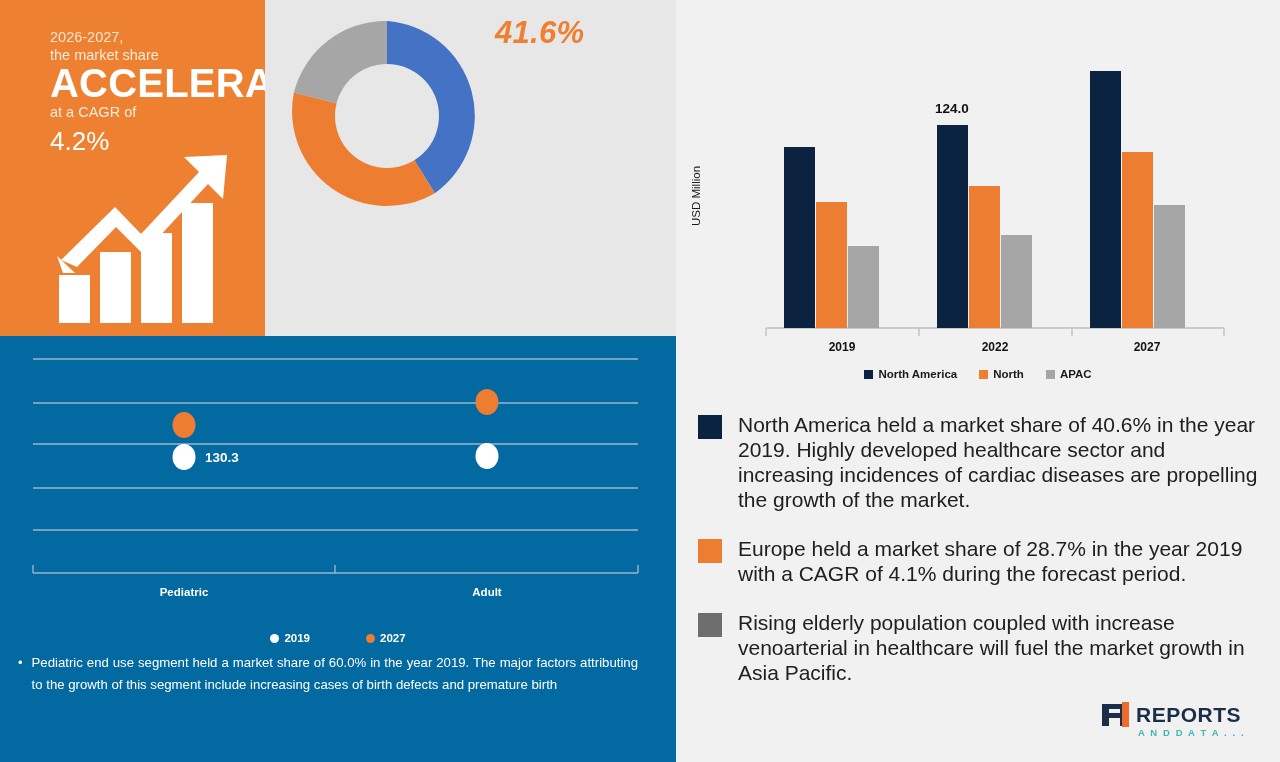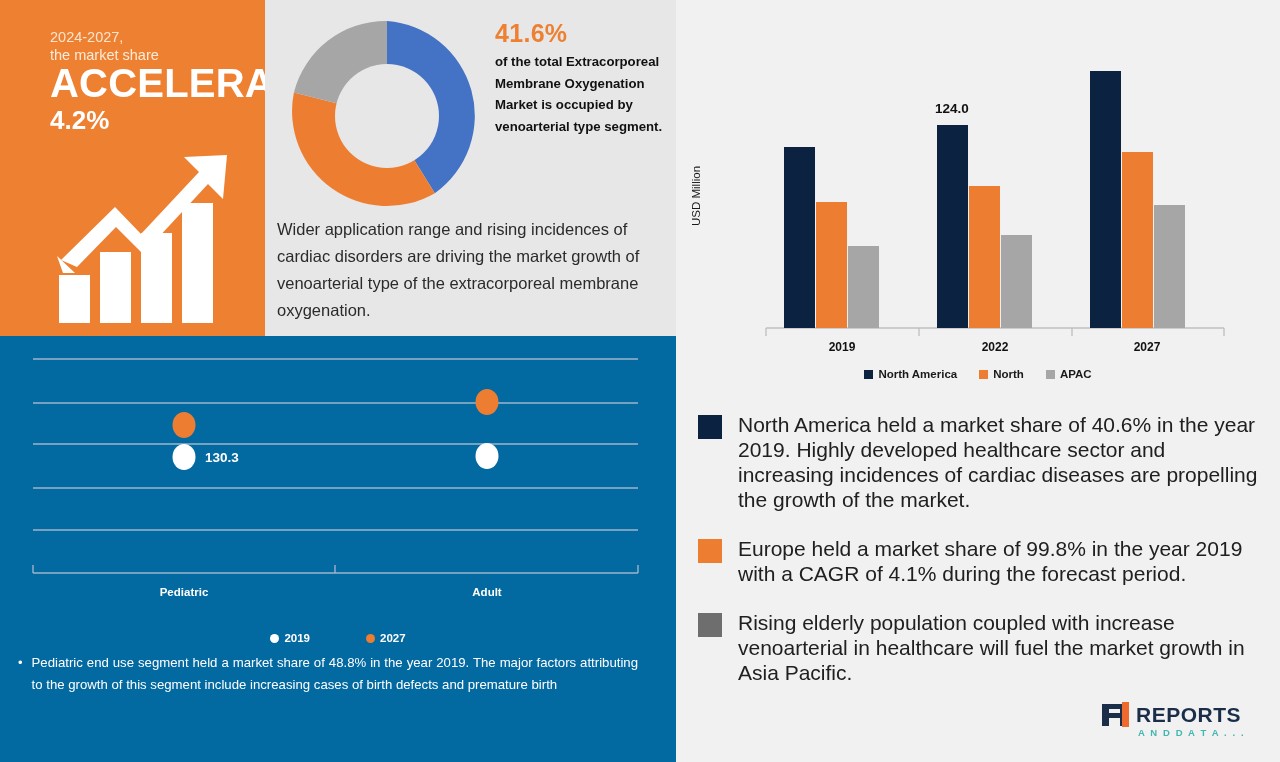--- a/index.html
+++ b/index.html
@@ -20,33 +20,34 @@
     background:#EE8032;overflow:hidden;
   }
   .accel-text{position:absolute;left:50px;top:28px;color:#ffffff;}
   .accel-line1{font-size:14.5px;line-height:18px;color:#FBE4CE;}
   .accel-line2{font-size:14.5px;line-height:18px;color:#FDEBD9;}
   .accel-big{
     font-size:40px;font-weight:bold;letter-spacing:.2px;
     line-height:36px;color:#ffffff;margin-top:1px;
   }
   .accel-line3{font-size:14.5px;line-height:20px;color:#FDEBD9;margin-top:1px;}
-  .accel-cagr{font-size:26px;font-weight:bold;line-height:34px;color:#ffffff;margin-top:2px;}
+  .accel-cagr{font-size:26px;font-weight:normal;line-height:34px;color:#ffffff;margin-top:2px;}
   .accel-icon{position:absolute;left:55px;top:155px;width:175px;height:170px;}
 
   
   .stat-panel{
     position:absolute;left:265px;top:0;width:411px;height:336px;
     background:#E7E7E7;
   }
   .donut-wrap{position:absolute;left:22px;top:16px;width:200px;height:200px;}
   .stat-right{position:absolute;left:230px;top:18px;width:170px;}
   .stat-pct{
-    font-size:25px;font-weight:bold;color:#EE8032;line-height:30px;
+    font-size:31px;font-weight:bold;color:#EE8032;line-height:30px;
     letter-spacing:.3px;
+    font-style:italic;
   }
   .stat-desc{
     font-size:13.2px;font-weight:bold;color:#111111;line-height:21.5px;
     margin-top:3px;
   }
   .stat-para{
     position:absolute;left:12px;top:216px;width:392px;
     font-size:16.5px;color:#2b2b2b;line-height:27px;
   }
 
@@ -99,23 +100,24 @@
 </style>
 </head>
 <body>
 
 <div class="page">
 
   <div class="left-col">
 
     <div class="accel-panel">
       <div class="accel-text">
-        <div class="accel-line1">2024-2027,</div>
+        <div class="accel-line1">2026-2027,</div>
         <div class="accel-line2">the market share</div>
         <div class="accel-big">ACCELERATE</div>
+        <div class="accel-line3">at a CAGR of</div>
         <div class="accel-cagr">4.2%</div>
       </div>
       <svg class="accel-icon" viewBox="0 0 175 170">
 
         <rect x="4" y="120" width="31" height="48" fill="#ffffff"></rect>
         <rect x="45" y="97" width="31" height="71" fill="#ffffff"></rect>
         <rect x="86" y="78" width="31" height="90" fill="#ffffff"></rect>
         <rect x="127" y="48" width="31" height="120" fill="#ffffff"></rect>
 
         <path d="M6,105 L60,52 L86,79 L144,17 L129,2 L172,0 L168,44 L153,29 L88,99 L61,72 L22,112 Z" fill="#ffffff"></path>
@@ -130,23 +132,21 @@
           <path d="M100,100 L100,5 A95,95 0 0,1 147.8,177.2 Z" fill="#4472C4"></path>
 
           <path d="M100,100 L147.8,177.2 A95,95 0 0,1 6.9,76.4 Z" fill="#ED7D31"></path>
 
           <path d="M100,100 L6.9,76.4 A95,95 0 0,1 100,5 Z" fill="#A6A6A6"></path>
           <circle cx="100" cy="100" r="52" fill="#E7E7E7"></circle>
         </svg>
       </div>
       <div class="stat-right">
         <div class="stat-pct">41.6%</div>
-        <div class="stat-desc">of the total Extracorporeal Membrane Oxygenation Market is occupied by venoarterial type segment.</div>
-      </div>
-      <div class="stat-para">Wider application range and rising incidences of cardiac disorders are driving the market growth of venoarterial type of the extracorporeal membrane oxygenation.</div>
+      </div>
     </div>
 
     <div class="dark-panel">
       <svg class="dot-chart" viewBox="0 0 676 260">
 
         <line x1="33" y1="23" x2="638" y2="23" stroke="#9FB4CB" stroke-width="1.4"></line>
         <line x1="33" y1="67" x2="638" y2="67" stroke="#9FB4CB" stroke-width="1.4"></line>
         <line x1="33" y1="108" x2="638" y2="108" stroke="#9FB4CB" stroke-width="1.4"></line>
         <line x1="33" y1="152" x2="638" y2="152" stroke="#9FB4CB" stroke-width="1.4"></line>
         <line x1="33" y1="194" x2="638" y2="194" stroke="#9FB4CB" stroke-width="1.4"></line>
@@ -175,21 +175,21 @@
           <span class="lbl">2019</span>
         </div>
         <div class="item">
           <span class="dot" id="dplg1" style="background: rgb(237, 125, 49);"></span>
           <span class="lbl">2027</span>
         </div>
       </div>
 
       <div class="dp-note">
         <span class="dp-bullet">•</span>
-        <span class="dp-note-text">Pediatric end use segment held a market share of 48.8% in the year 2019. The major factors attributing to the growth of this segment include increasing cases of birth defects and premature birth</span>
+        <span class="dp-note-text">Pediatric end use segment held a market share of 60.0% in the year 2019. The major factors attributing to the growth of this segment include increasing cases of birth defects and premature birth</span>
       </div>
     </div>
   </div>
 
   <div class="right-col">
 
     <svg class="bar-chart" viewBox="0 0 584 350">
 
       <text x="14" y="190" transform="rotate(-90 14 190)" text-anchor="middle" font-family="Liberation Sans, sans-serif" font-size="11.5" fill="#1a1a1a" id="ylabel">USD Million</text>
 
@@ -233,21 +233,21 @@
       </div>
     </div>
 
     <div class="bullets">
       <div class="bullet-row">
         <span class="bullet-sw" id="bsw0" style="background: rgb(11, 35, 65);"></span>
         <span class="bullet-text">North America held a market share of 40.6% in the year 2019. Highly developed healthcare sector and increasing incidences of cardiac diseases are propelling the growth of the market.</span>
       </div>
       <div class="bullet-row">
         <span class="bullet-sw" id="bsw1" style="background: rgb(237, 125, 49);"></span>
-        <span class="bullet-text">Europe held a market share of 99.8% in the year 2019 with a CAGR of 4.1% during the forecast period.</span>
+        <span class="bullet-text">Europe held a market share of 28.7% in the year 2019 with a CAGR of 4.1% during the forecast period.</span>
       </div>
       <div class="bullet-row">
         <span class="bullet-sw" id="bsw2" style="background: rgb(110, 110, 110);"></span>
         <span class="bullet-text">Rising elderly population coupled with increase venoarterial in healthcare will fuel the market growth in Asia Pacific.</span>
       </div>
     </div>
   </div>
 
   <div class="logo">
     <svg viewBox="0 0 150 44" width="150" height="44">

